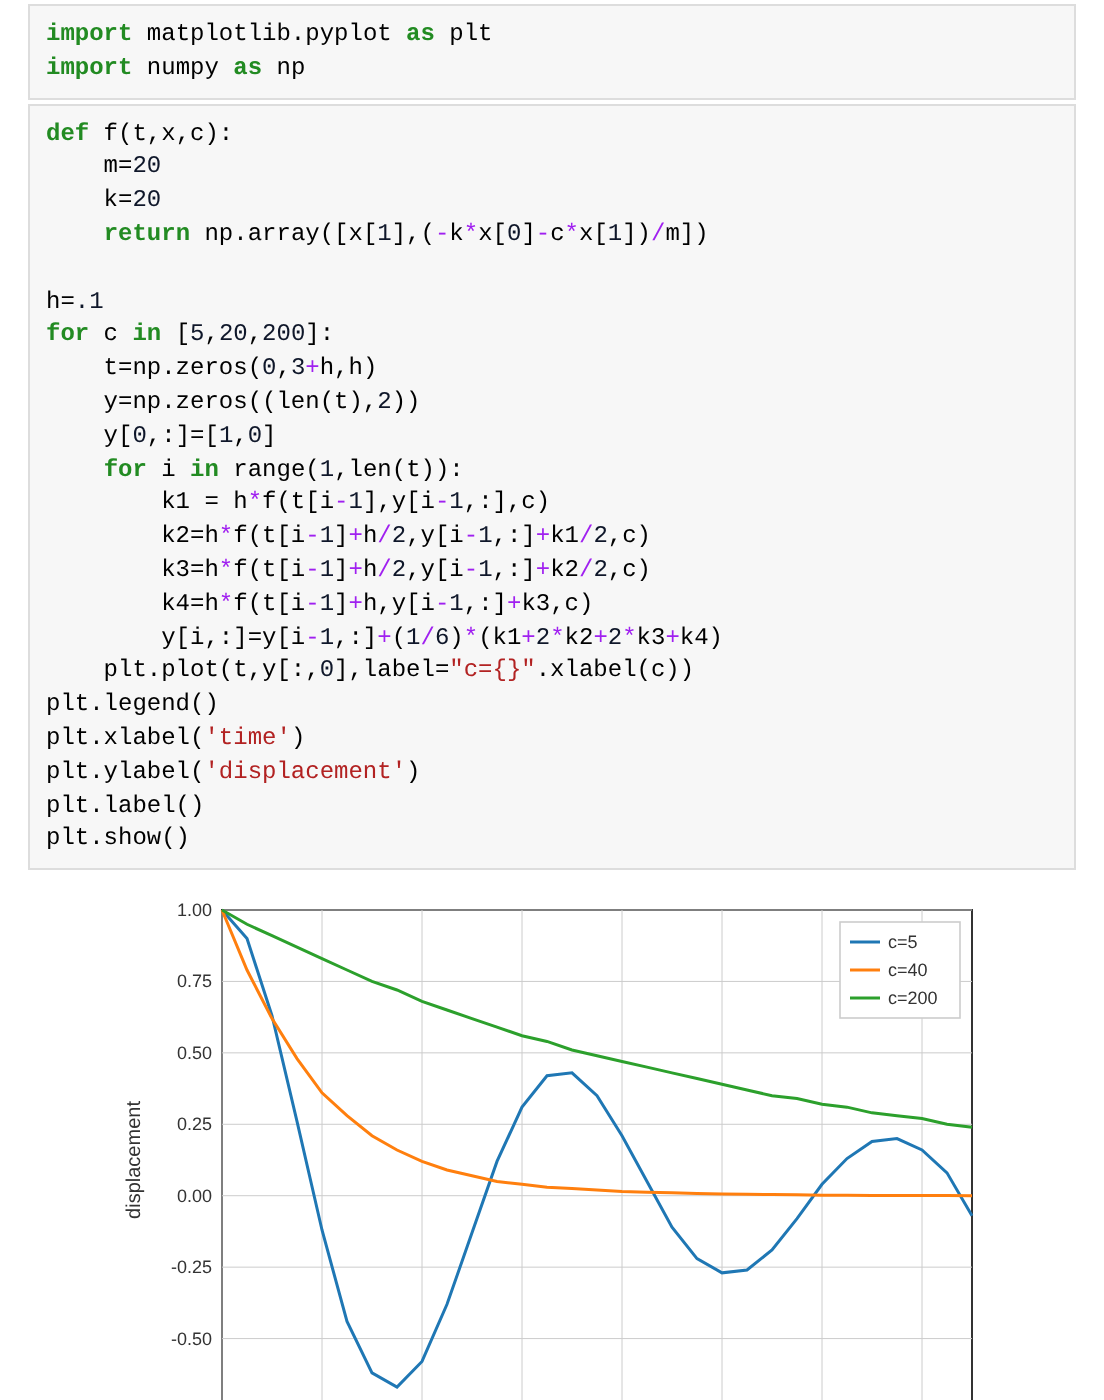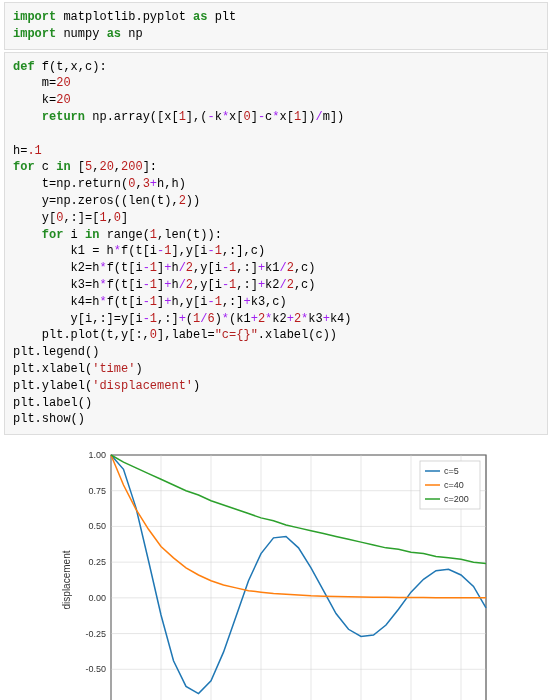--- a/index.html
+++ b/index.html
@@ -8,27 +8,27 @@
     padding: 0;
     font-family: Consolas, Monaco, 'Courier New', monospace;
     font-size: 12px;
     background: #fff;
     width: 552px;
   }
   .code-block {
     background: #f7f7f7;
     border: 1px solid #ddd;
     padding: 6px 8px;
-    margin: 2px 4px;
+    margin: 2px 14px;
     white-space: pre;
     line-height: 1.4;
     overflow: hidden;
   }
   .kw { color: #228b22; font-weight: bold; }
-  .num { color: #b91c1c; }
+  .num { color: #0f172a; }
   .str { color: #b22222; }
   .op { color: #a020f0; }
   .name { color: #000; }
   .chart-area {
     margin: 10px auto;
     width: 440px;
     position: relative;
   }
   .chart-svg { display: block; }
   .axis-label { font-family: Arial, sans-serif; font-size: 10px; fill: #333; }
@@ -41,21 +41,21 @@
 
 <div class="code-block" id="cb1"><span class="kw">import</span><span class="name"> matplotlib.pyplot </span><span class="kw">as</span><span class="name"> plt</span>
 <span class="kw">import</span><span class="name"> numpy </span><span class="kw">as</span><span class="name"> np</span></div>
 <div class="code-block" id="cb2"><span class="kw">def</span><span class="name"> f(t,x,c):</span>
 <span class="name">    m=</span><span class="num">20</span>
 <span class="name">    k=</span><span class="num">20</span>
 <span class="name">    </span><span class="kw">return</span><span class="name"> np.array([x[</span><span class="num">1</span><span class="name">],(</span><span class="op">-</span><span class="name">k</span><span class="op">*</span><span class="name">x[</span><span class="num">0</span><span class="name">]</span><span class="op">-</span><span class="name">c</span><span class="op">*</span><span class="name">x[</span><span class="num">1</span><span class="name">])</span><span class="op">/</span><span class="name">m])</span>
 <span class="name"></span>
 <span class="name">h=</span><span class="num">.1</span>
 <span class="kw">for</span><span class="name"> c </span><span class="kw">in</span><span class="name"> [</span><span class="num">5</span><span class="name">,</span><span class="num">20</span><span class="name">,</span><span class="num">200</span><span class="name">]:</span>
-<span class="name">    t=np.return(</span><span class="num">0</span><span class="name">,</span><span class="num">3</span><span class="op">+</span><span class="name">h,h)</span>
+<span class="name">    t=np.zeros(</span><span class="num">0</span><span class="name">,</span><span class="num">3</span><span class="op">+</span><span class="name">h,h)</span>
 <span class="name">    y=np.zeros((len(t),</span><span class="num">2</span><span class="name">))</span>
 <span class="name">    y[</span><span class="num">0</span><span class="name">,:]=[</span><span class="num">1</span><span class="name">,</span><span class="num">0</span><span class="name">]</span>
 <span class="name">    </span><span class="kw">for</span><span class="name"> i </span><span class="kw">in</span><span class="name"> range(</span><span class="num">1</span><span class="name">,len(t)):</span>
 <span class="name">        k1 = h</span><span class="op">*</span><span class="name">f(t[i</span><span class="op">-</span><span class="num">1</span><span class="name">],y[i</span><span class="op">-</span><span class="num">1</span><span class="name">,:],c)</span>
 <span class="name">        k2=h</span><span class="op">*</span><span class="name">f(t[i</span><span class="op">-</span><span class="num">1</span><span class="name">]</span><span class="op">+</span><span class="name">h</span><span class="op">/</span><span class="num">2</span><span class="name">,y[i</span><span class="op">-</span><span class="num">1</span><span class="name">,:]</span><span class="op">+</span><span class="name">k1</span><span class="op">/</span><span class="num">2</span><span class="name">,c)</span>
 <span class="name">        k3=h</span><span class="op">*</span><span class="name">f(t[i</span><span class="op">-</span><span class="num">1</span><span class="name">]</span><span class="op">+</span><span class="name">h</span><span class="op">/</span><span class="num">2</span><span class="name">,y[i</span><span class="op">-</span><span class="num">1</span><span class="name">,:]</span><span class="op">+</span><span class="name">k2</span><span class="op">/</span><span class="num">2</span><span class="name">,c)</span>
 <span class="name">        k4=h</span><span class="op">*</span><span class="name">f(t[i</span><span class="op">-</span><span class="num">1</span><span class="name">]</span><span class="op">+</span><span class="name">h,y[i</span><span class="op">-</span><span class="num">1</span><span class="name">,:]</span><span class="op">+</span><span class="name">k3,c)</span>
 <span class="name">        y[i,:]=y[i</span><span class="op">-</span><span class="num">1</span><span class="name">,:]</span><span class="op">+</span><span class="name">(</span><span class="num">1</span><span class="op">/</span><span class="num">6</span><span class="name">)</span><span class="op">*</span><span class="name">(k1</span><span class="op">+</span><span class="num">2</span><span class="op">*</span><span class="name">k2</span><span class="op">+</span><span class="num">2</span><span class="op">*</span><span class="name">k3</span><span class="op">+</span><span class="name">k4)</span>
 <span class="name">    plt.plot(t,y[:,</span><span class="num">0</span><span class="name">],label=</span><span class="str">"c={}"</span><span class="name">.xlabel(c))</span>
 <span class="name">plt.legend()</span>

